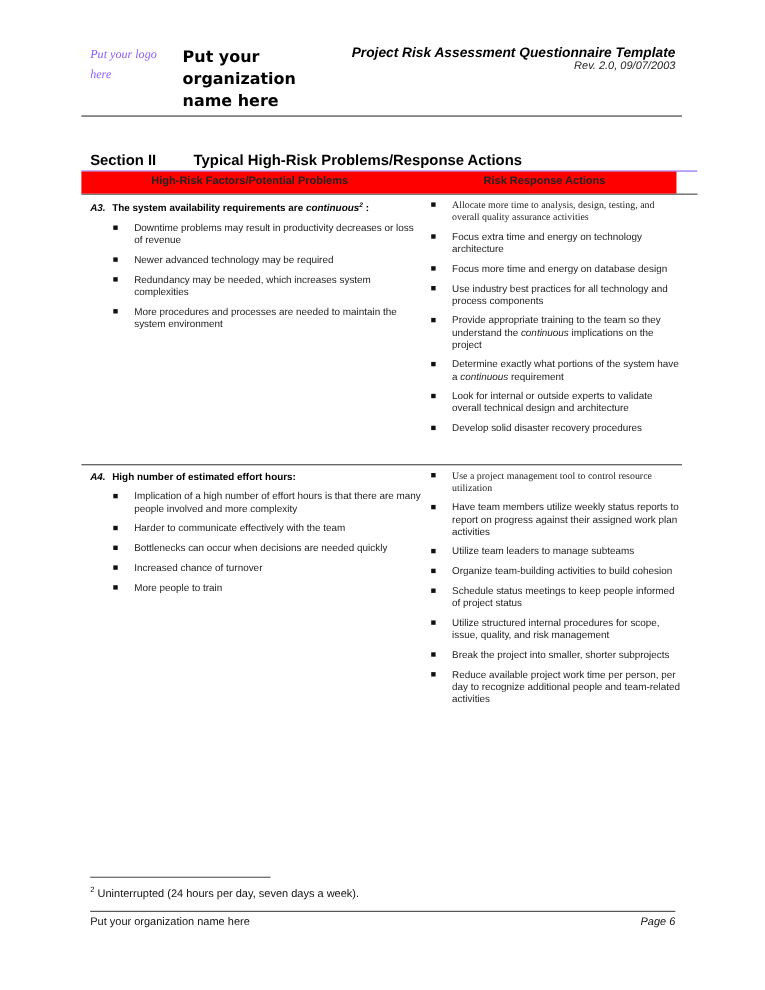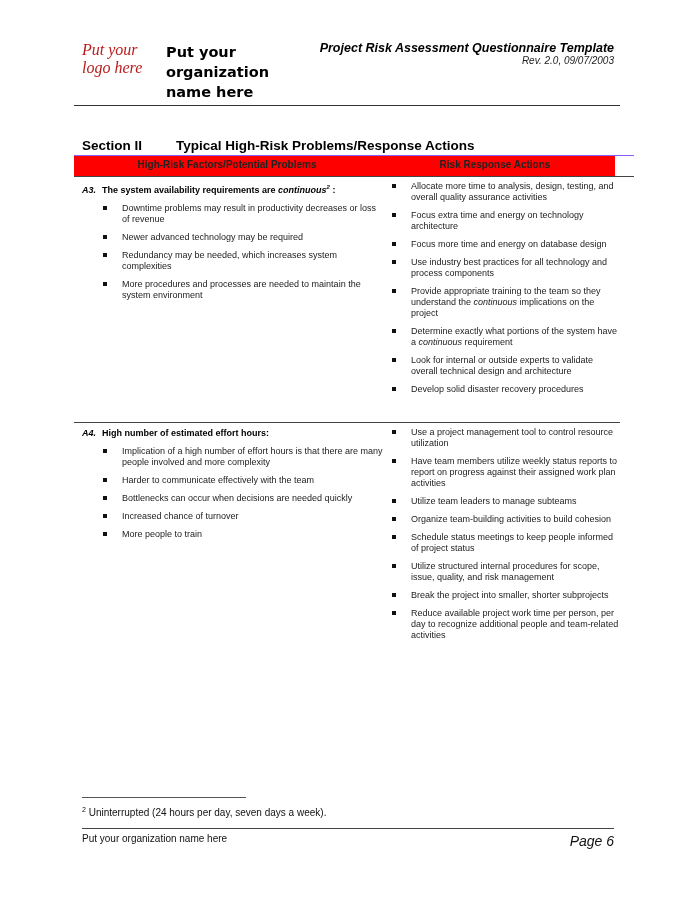--- a/index.html
+++ b/index.html
@@ -1,21 +1,21 @@
 <!DOCTYPE html>
 <html><head>
 <meta charset="utf-8">
 <style>
   html, body { margin: 0; padding: 0; background: #ffffff; }
   body { width: 695px; height: 900px; position: relative; overflow: hidden;
          font-family: "Liberation Sans", sans-serif; color: #000; }
 
   
   .hdr-logo { position: absolute; left: 82px; top: 41px; width: 80px;
-              font-family: "Liberation Serif", serif; font-style: italic; font-size: 16px; line-height: 18px; color: #b91c1c; }
+              font-family: "Liberation Serif", serif; font-style: italic; font-size: 11px; line-height: 18px; color: #8b5cf6; }
   .hdr-org { position: absolute; left: 166px; top: 42px; width: 130px;
              font-family: "DejaVu Sans", sans-serif; font-weight: bold; font-size: 14.5px; line-height: 20px; color: #000; }
   .hdr-title { position: absolute; right: 81px; top: 41px; text-align: right; }
   .hdr-title .t1 { font-weight: bold; font-style: italic; font-size: 12.5px; line-height: 14px; }
   .hdr-title .t2 { font-style: italic; font-size: 10px; line-height: 12px; color: #222; }
   .hdr-rule { position: absolute; left: 74px; top: 105px; width: 546px; height: 1px; background: #333; }
 
   
   .sec { position: absolute; left: 82px; top: 138px; font-weight: bold; font-size: 13.5px; }
   .sec .num { display: inline-block; width: 94px; }
@@ -32,30 +32,30 @@
   .row .right { position: absolute; left: 310px; top: 0; width: 236px; }
   .qtitle { font-weight: bold; font-size: 9px; margin: 4px 0 0 8px; line-height: 12px; }
   .qtitle .qn { display: inline-block; width: 20px; font-style: italic; }
   .qtitle .sup { font-size: 6px; vertical-align: super; font-style: italic; }
   ul.bl { list-style: none; margin: 0; padding: 0; }
   ul.bl li { position: relative; font-size: 9px; line-height: 11px; color: #222; }
   ul.bl li .bul { position: absolute; width: 4px; height: 4px; background: #111; }
   .left ul.bl li { padding-left: 48px; margin-top: 7px; }
   .left ul.bl li .bul { left: 29px; top: 3px; }
   .right ul.bl li { padding-left: 27px; margin-top: 7px; }
-  .right ul.bl li:first-child { margin-top: 4px; }
+  .right ul.bl li:first-child { margin-top: 4px; font-family: Liberation Serif, serif; }
   .right ul.bl li .bul { left: 8px; top: 3px; }
 
   
   .fn-rule { position: absolute; left: 82px; top: 797px; width: 164px; height: 1px; background: #555; }
   .fn { position: absolute; left: 82px; top: 806px; font-size: 10px; color: #111; }
   .fn .sup { font-size: 7px; vertical-align: super; }
   .ft-rule { position: absolute; left: 82px; top: 828px; width: 532px; height: 1px; background: #444; }
   .ft-left { position: absolute; left: 82px; top: 833px; font-size: 10px; color: #111; }
-  .ft-right { position: absolute; right: 81px; top: 833px; font-size: 14px; font-style: italic; color: #111; text-align: right; }
+  .ft-right { position: absolute; right: 81px; top: 833px; font-size: 10px; font-style: italic; color: #111; text-align: right; }
 </style>
 </head>
 <body>
 
 <div class="hdr-logo">Put your logo here</div>
 <div class="hdr-org">Put your organization name here</div>
 <div class="hdr-title">
   <div class="t1">Project Risk Assessment Questionnaire Template</div>
   <div class="t2">Rev. 2.0, 09/07/2003</div>
 </div>

